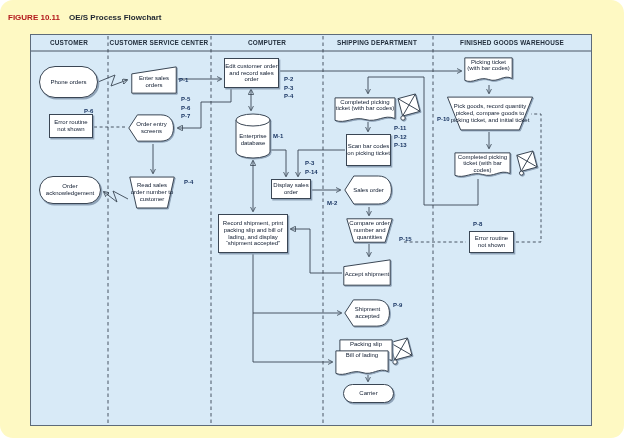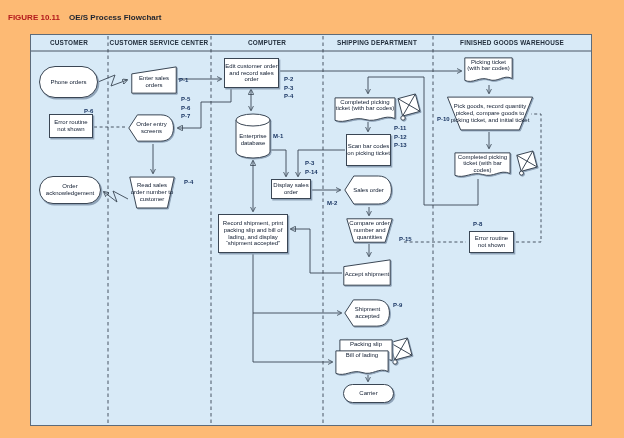--- a/index.html
+++ b/index.html
@@ -1,17 +1,17 @@
 <!DOCTYPE html>
 <html><head>
 <meta charset="utf-8">
 <style>
   html,body{margin:0;padding:0;}
-  .page{position:relative;width:624px;height:438px;background:#fdba74;overflow:hidden;
-        font-family:"Liberation Sans",sans-serif;}
+  .page{position:relative;width:624px;height:438px;background:#fef9c3;overflow:hidden;
+        font-family:"Liberation Sans",sans-serif;border-radius:13px;}
   .figrow{position:absolute;left:8px;top:6px;white-space:nowrap;}
   .figtag{color:#b3191c;font-weight:bold;font-size:8px;}
   .figtitle{color:#1d2430;font-weight:bold;font-size:8px;margin-left:9px;}
   .diagram{position:absolute;left:30px;top:34px;width:560px;height:390px;
            background:#d8eaf7;border:1px solid #5d6b7a;}
   .hdr{position:absolute;top:4px;transform:translateX(-50%);font-size:6.4px;font-weight:bold;
        color:#222e3c;white-space:nowrap;letter-spacing:.2px;}
   svg.wires{position:absolute;left:0;top:0;width:560px;height:390px;}
   svg.wires path{fill:none;stroke:#3a4654;stroke-width:.9;}
   svg.wires path.dash{stroke-dasharray:3,2.6;}

